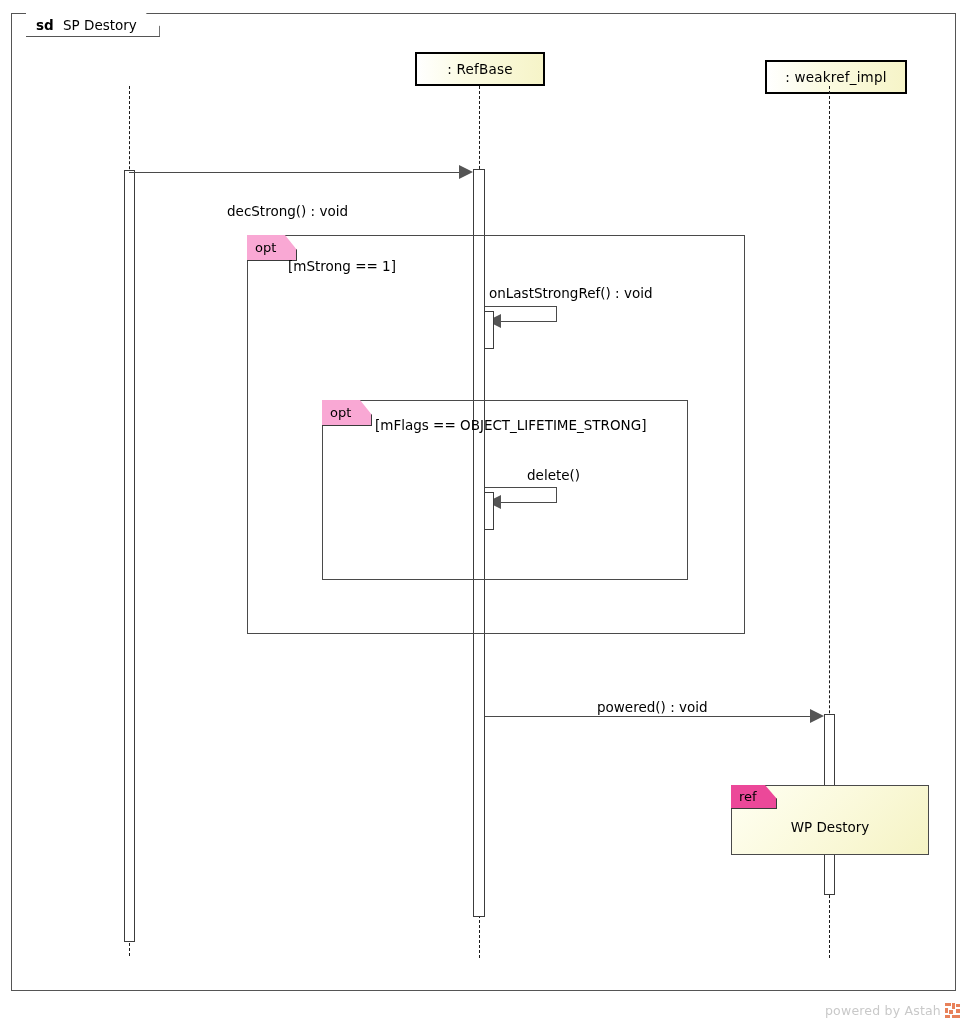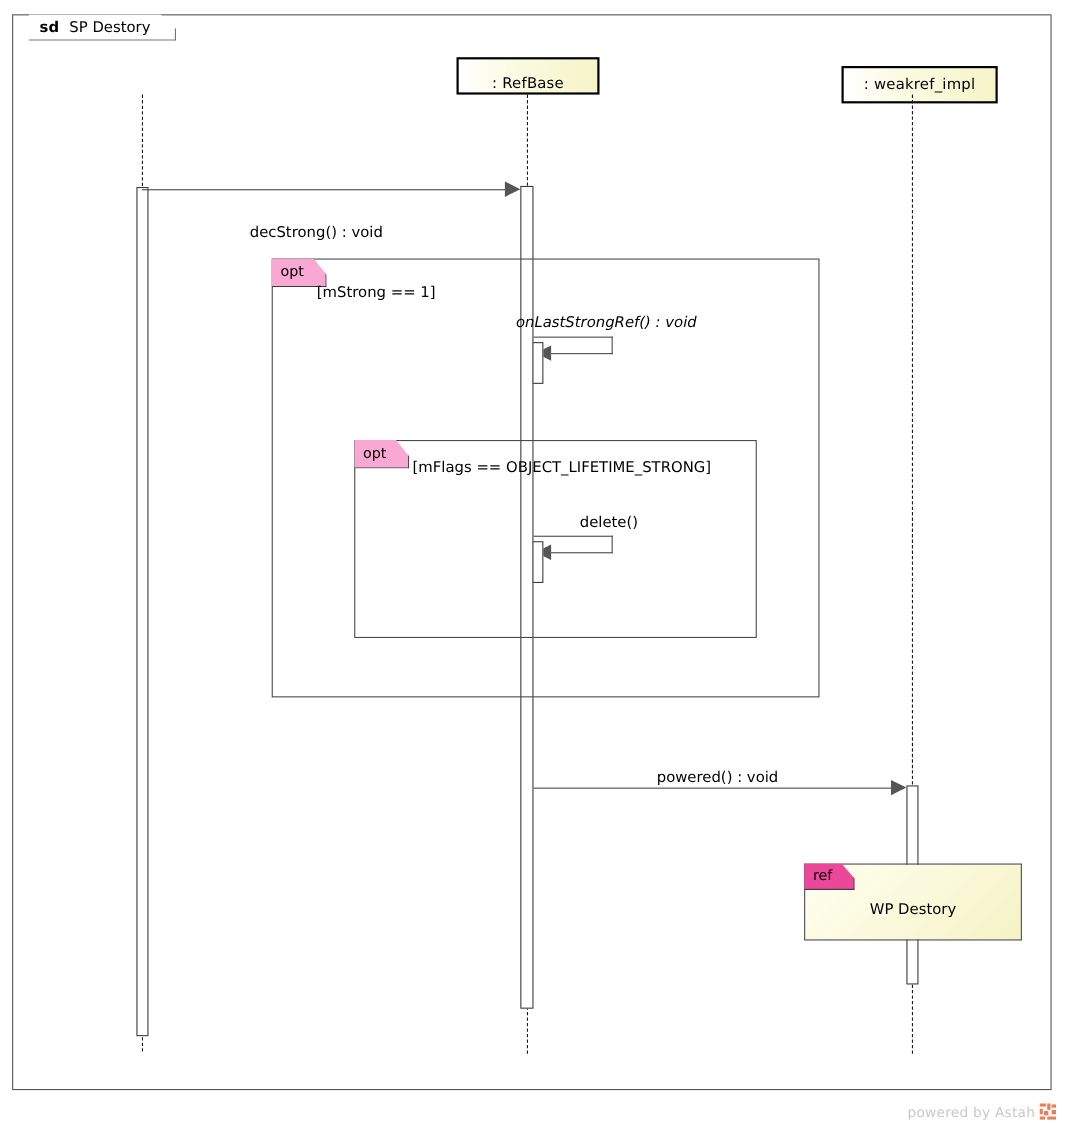--- a/index.html
+++ b/index.html
@@ -199,21 +199,21 @@
 
   <div class="sd-frame"></div>
   <div class="sd-tab">
     <span class="kw">sd</span>
     <span style="margin-left:5px;">SP Destory</span>
   </div>
 
   <div class="ll-line" style="left:129px; top:86px; height:870px;"></div>
   <div class="act" style="left:124px; top:170px; width:11px; height:772px;"></div>
 
-  <div class="ll-head" style="left:415px; top:52px; width:130px; height:34px;align-items:flex-end;">
+  <div class="ll-head" style="left:415px; top:52px; width:130px; height:34px;">
     <span>: RefBase</span>
   </div>
   <div class="ll-line" style="left:479px; top:86px; height:872px;"></div>
   <div class="act" style="left:473px; top:169px; width:12px; height:748px;"></div>
 
   <div class="ll-head" style="left:765px; top:60px; width:142px; height:34px;">
     <span>: weakref_impl</span>
   </div>
   <div class="ll-line" style="left:829px; top:86px; height:872px;"></div>
   <div class="act" style="left:824px; top:714px; width:11px; height:181px;"></div>
@@ -221,21 +221,21 @@
   <div class="msg-label" style="left:227px; top:155px;margin-top:48px;">decStrong() : void</div>
   <div class="msg-line" style="left:129px; top:172px; width:332px;"></div>
   <div class="arrow-right" style="left:459px; top:165px;"></div>
 
   <div class="frag" style="left:247px; top:235px; width:498px; height:399px;"></div>
   <div class="frag-tab" style="left:247px; top:235px; width:50px; height:26px;">
     <span>opt</span>
   </div>
   <div class="frag-guard" style="left:288px; top:258px;">[mStrong == 1]</div>
 
-  <div class="msg-label" style="left:469px; top:285px;font-style:italic;">onLastStrongRef() : void</div>
+  <div class="msg-label" style="left:489px; top:285px;">onLastStrongRef() : void</div>
   <div class="msg-line" style="left:485px; top:306px; width:72px;"></div>
   <div class="msg-vline" style="left:556px; top:306px; height:16px;"></div>
   <div class="msg-line" style="left:501px; top:321px; width:56px;"></div>
   <div class="arrow-left" style="left:487px; top:314px;"></div>
   <div class="act" style="left:484px; top:311px; width:10px; height:38px;"></div>
 
   <div class="frag" style="left:322px; top:400px; width:366px; height:180px;"></div>
   <div class="frag-tab" style="left:322px; top:400px; width:50px; height:26px;">
     <span>opt</span>
   </div>

